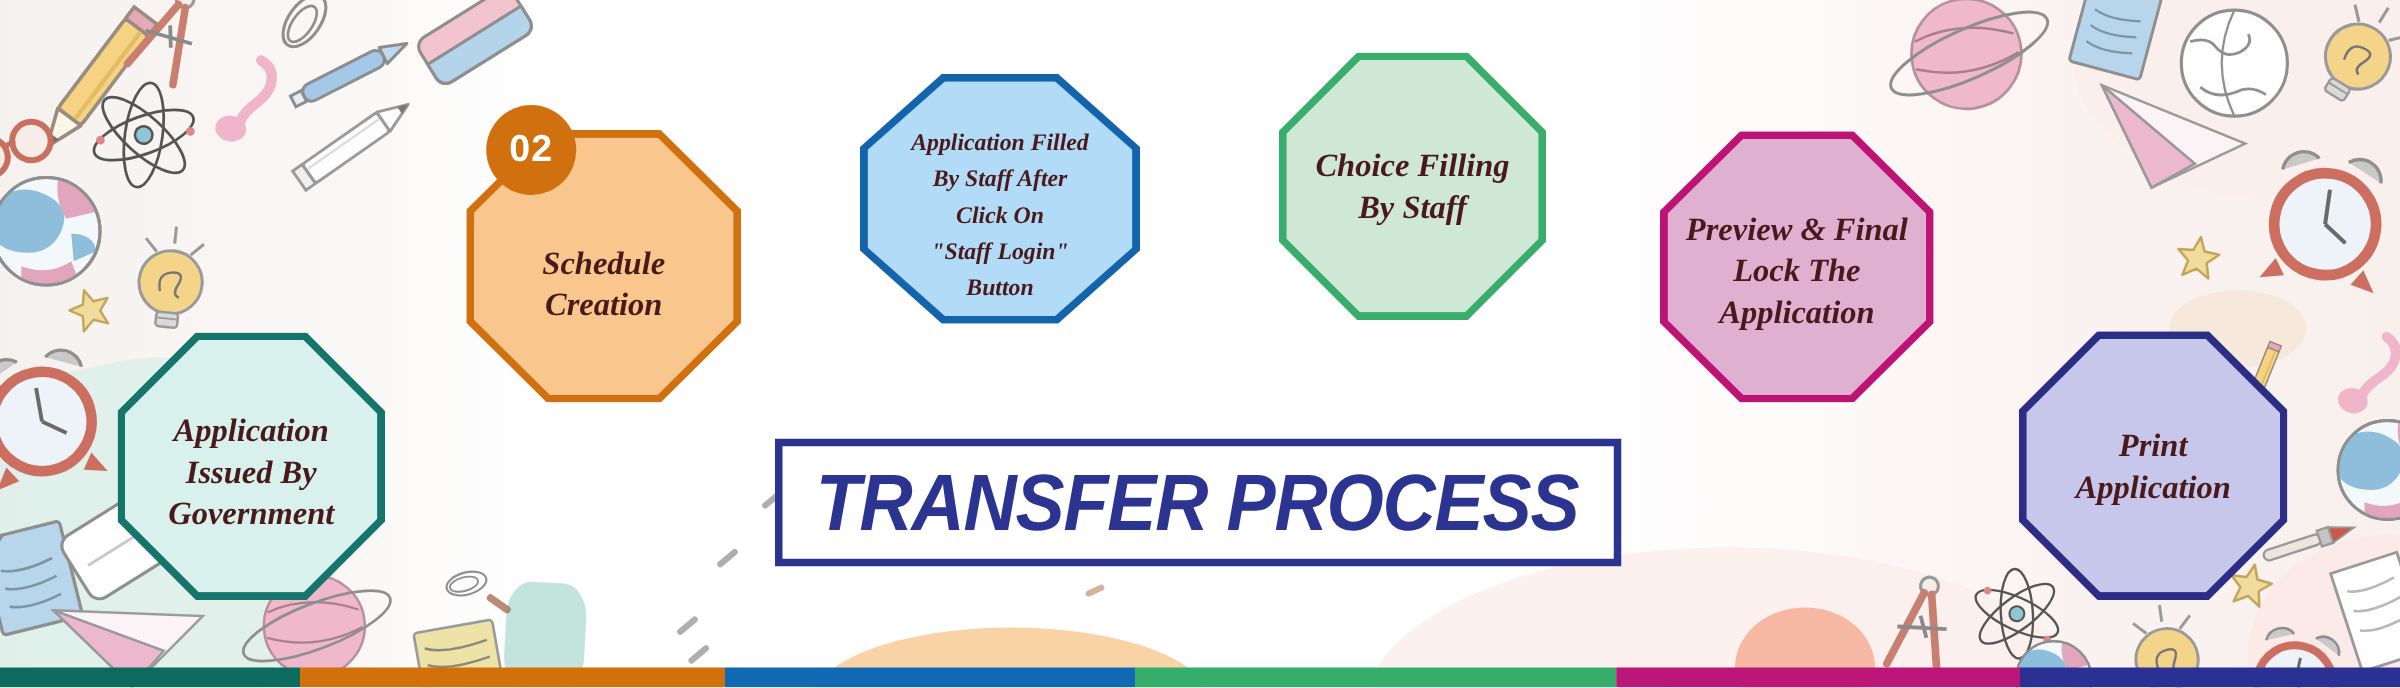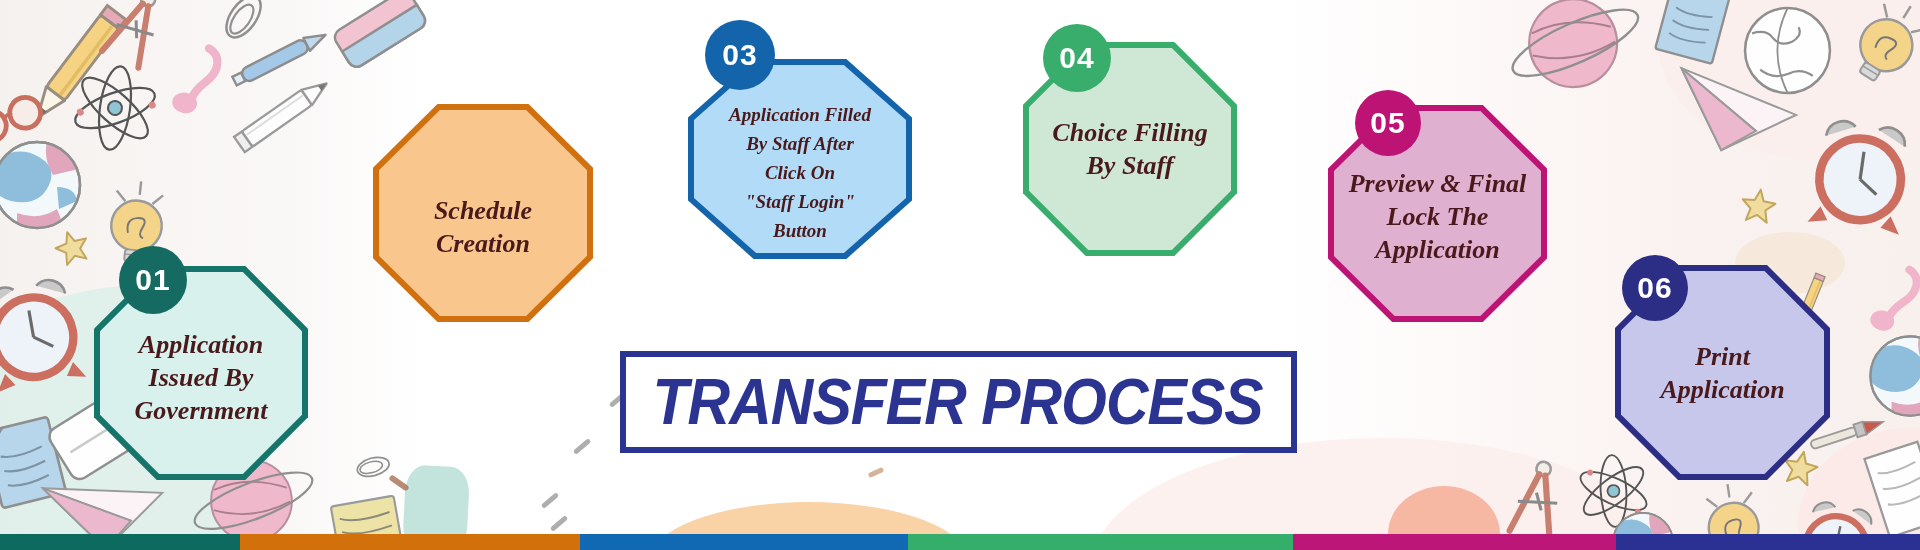--- a/index.html
+++ b/index.html
@@ -324,54 +324,50 @@
     </svg>
   <svg class="dd" viewBox="0 0 110 112" style="left:1782px;top:497px;width:110px;height:90px;transform:rotate(12deg)">
       <use href="#d-clock"></use>
     </svg>
 
   <div class="step s1" style="--badge: #156B62; --fill: #D8F1EC; --border: #16756A;">
     <div class="oct"></div>
     <div class="label">Application
 Issued By
 Government</div>
-    <div class="badge">01</div>
   </div>
   <div class="step s2" style="--badge: #D1700F; --fill: #F9C78D; --border: #D1700F;">
     <div class="oct"></div>
     <div class="label">Schedule
 Creation</div>
+    <div class="badge">02</div>
   </div>
   <div class="step s3" style="--badge: #1464AC; --fill: #B2DBF7; --border: #1464AC;">
     <div class="oct"></div>
     <div class="label">Application Filled
 By Staff After
 Click On
 "Staff Login"
 Button</div>
-    <div class="badge">03</div>
   </div>
   <div class="step s4" style="--badge: #39AD6B; --fill: #CFE8D6; --border: #39AD6B;">
     <div class="oct"></div>
     <div class="label">Choice Filling
 By Staff</div>
-    <div class="badge">04</div>
   </div>
   <div class="step s5" style="--badge: #BD1375; --fill: #E0B0D1; --border: #BD1375;">
     <div class="oct"></div>
     <div class="label">Preview &amp; Final
 Lock The
 Application</div>
-    <div class="badge">05</div>
   </div>
   <div class="step s6" style="--badge: #2B2E84; --fill: #C7C7EC; --border: #2B2E84;">
     <div class="oct"></div>
     <div class="label">Print
 Application</div>
-    <div class="badge">06</div>
   </div>
 
   <div class="title-box">
     <div class="title-text">TRANSFER PROCESS</div>
   </div>
 
   <div class="stripe">
     <div style="background: rgb(13, 106, 95);"></div>
     <div style="background: rgb(210, 113, 11);"></div>
     <div style="background: rgb(16, 105, 178);"></div>

